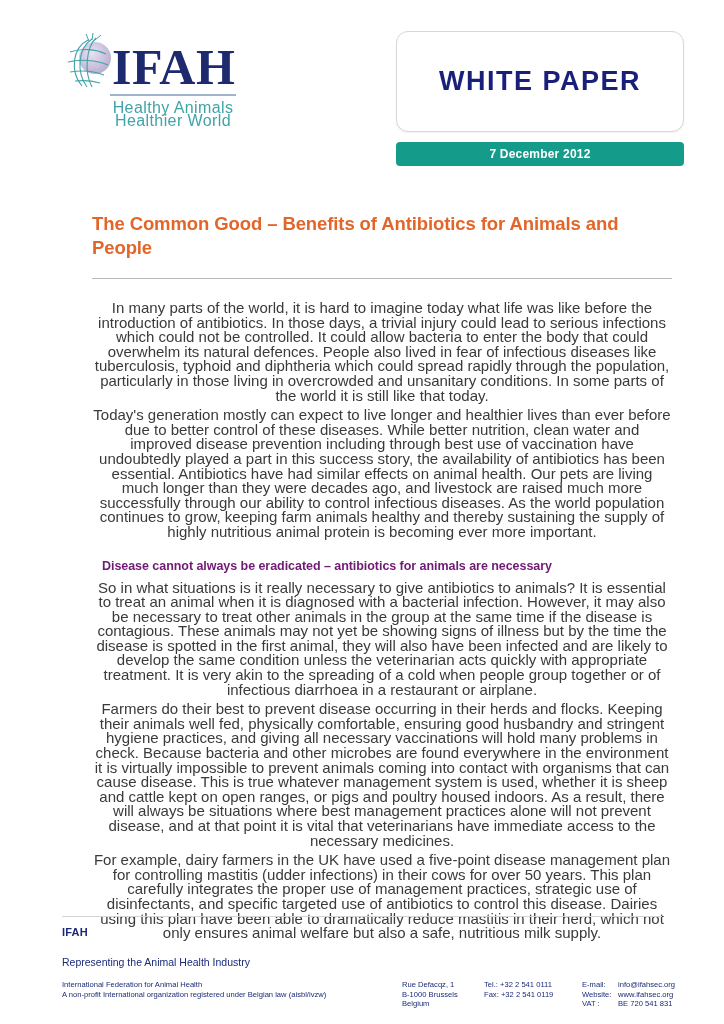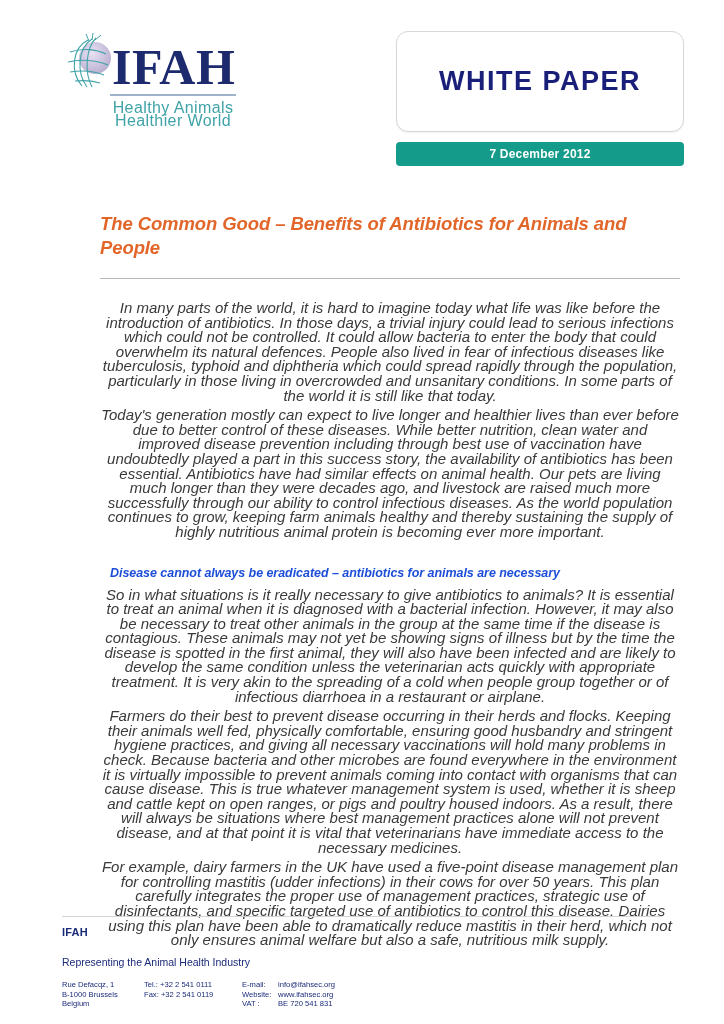--- a/index.html
+++ b/index.html
@@ -113,24 +113,23 @@
   .date-bar-text {
     font-size: 12px;
     font-weight: 700;
     color: #ffffff;
     letter-spacing: 0.2px;
   }
 
   
   .content {
     position: absolute;
-    left: 100px;
+    left: 92px;
     top: 212px;
     width: 580px;
-    font-style: italic;
   }
   .doc-title {
     font-size: 18.5px;
     line-height: 24px;
     font-weight: 700;
     color: #e2662a;
     margin: 0;
     letter-spacing: -0.1px;
   }
   .title-rule {
@@ -143,24 +142,24 @@
     margin: 0;
     padding: 0;
     font-size: 15px;
     line-height: 14.6px;
     color: #3a3a3a;
     text-align: center;
   }
   .para + .para { margin-top: 5px; }
   .first-para { margin-top: 22px; }
   .subhead {
-    margin: 26px 0 8px 0;
+    margin: 19px 0 8px 0;
     font-size: 12.5px;
     font-weight: 700;
-    color: #1d4ed8;
+    color: #701a75;
     letter-spacing: -0.05px;
     padding-left: 10px;
   }
 
   
   .footer-rule {
     position: absolute;
     left: 62px;
     top: 916px;
     width: 600px;
@@ -268,20 +267,24 @@
     <p class="para">For example, dairy farmers in the UK have used a five-point disease management plan for controlling mastitis (udder infections) in their cows for over 50 years.  This plan carefully integrates the proper use of management practices, strategic use of disinfectants, and specific targeted use of antibiotics to control this disease. Dairies using this plan have been able to dramatically reduce mastitis in their herd, which not only ensures animal welfare but also a safe, nutritious milk supply.</p>
   </div>
 
   <div class="footer-rule"></div>
   <div class="footer">
     <div class="f-org">IFAH</div>
     <div class="f-sub">Representing the Animal Health Industry</div>
 
     <div class="f-cols">
 
+      <div class="f-left">
+        <div>International Federation for Animal Health</div>
+        <div>A non-profit International organization registered under Belgian law (aisbl/ivzw)</div>
+      </div>
 
       <div class="f-addr">
         <div>Rue Defacqz, 1</div>
         <div>B-1000 Brussels</div>
         <div>Belgium</div>
       </div>
 
       <div class="f-tel">
         <div>
           <span>Tel.:</span>

